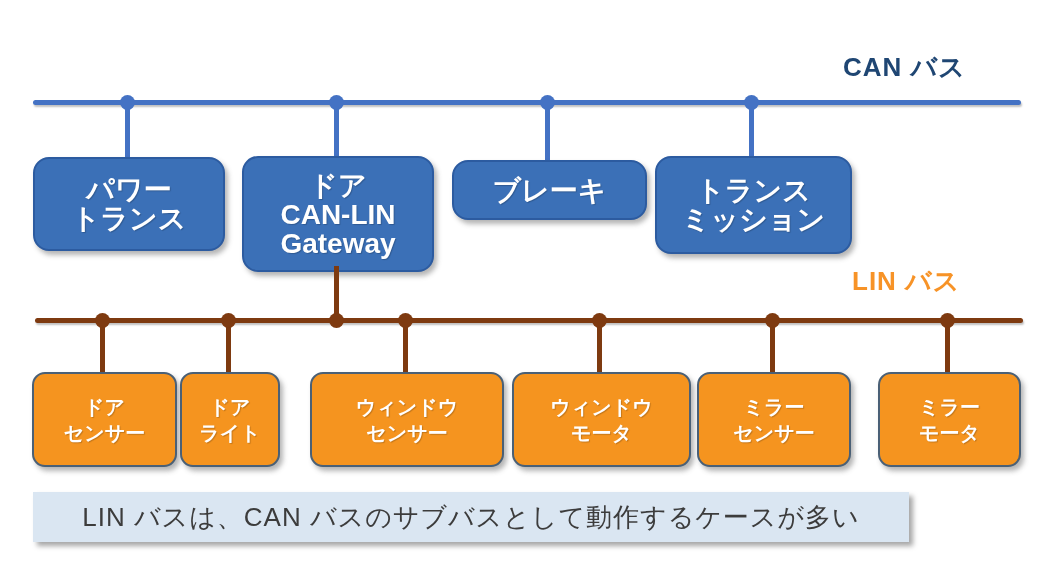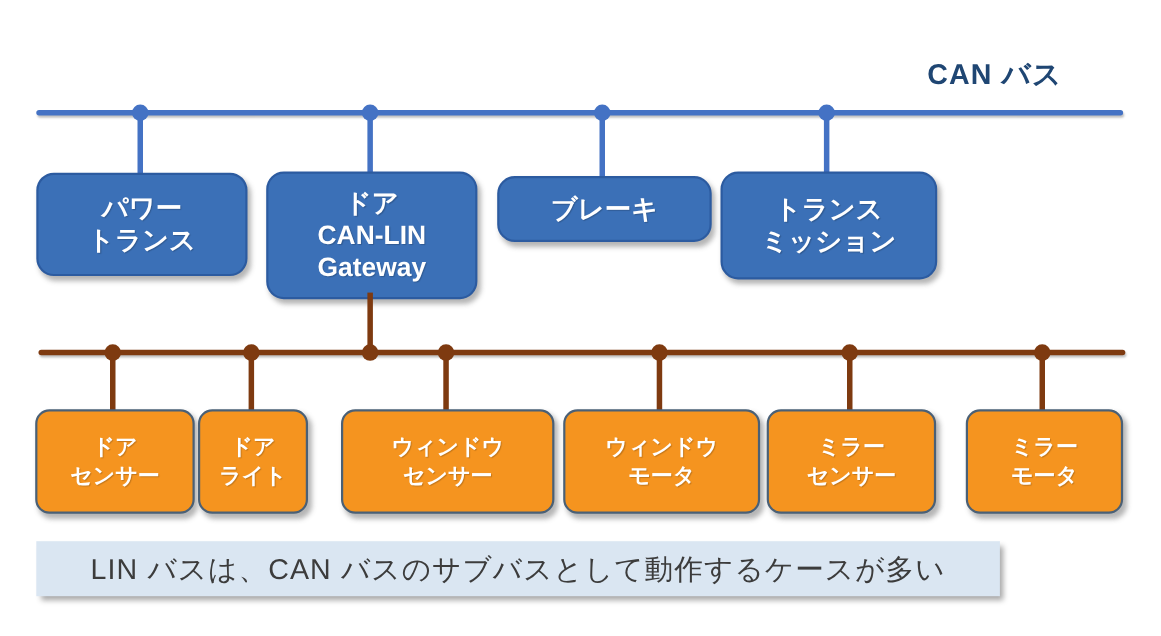--- a/index.html
+++ b/index.html
@@ -79,21 +79,21 @@
     color: var(--node_text, #FFFFFF);
     font-weight: bold;
     text-align: center;
     box-shadow: 3px 4px 5px rgba(90,90,90,0.45);
     text-shadow: 1px 1px 1px rgba(0,0,0,0.2);
   }
   .node.can-node {
     background: var(--can_box_fill, #3B70B7);
     border: 2px solid var(--can_box_border, #2C5BA0);
     border-radius: 16px;
-    font-size: 24px;
+    font-size: 28px;
     line-height: 29px;
   }
   .node.lin-node {
     background: var(--lin_box_fill, #F5941F);
     border: 2px solid var(--lin_box_border, #4A6076);
     border-radius: 13px;
     font-size: 20px;
     line-height: 26px;
   }
   .cb1 { left: 33px;  top: 157px; width: 188px; height: 90px; }
@@ -158,20 +158,21 @@
   <div class="node can-node cb4">
     <span>トランス</span>
     <span>ミッション</span>
   </div>
   <div class="node can-node cb3">
     <span>ブレーキ</span>
   </div>
 
   <div class="drop lin gwc"></div>
 
+  <div class="bus-label lin-label">LIN バス</div>
   <div class="bus-line lin-line"></div>
 
   <div class="drop lin lc1"></div>
   <div class="drop lin lc2"></div>
   <div class="drop lin lc3"></div>
   <div class="drop lin lc4"></div>
   <div class="drop lin lc5"></div>
   <div class="drop lin lc6"></div>
 
   <div class="dot lin ld1"></div>

